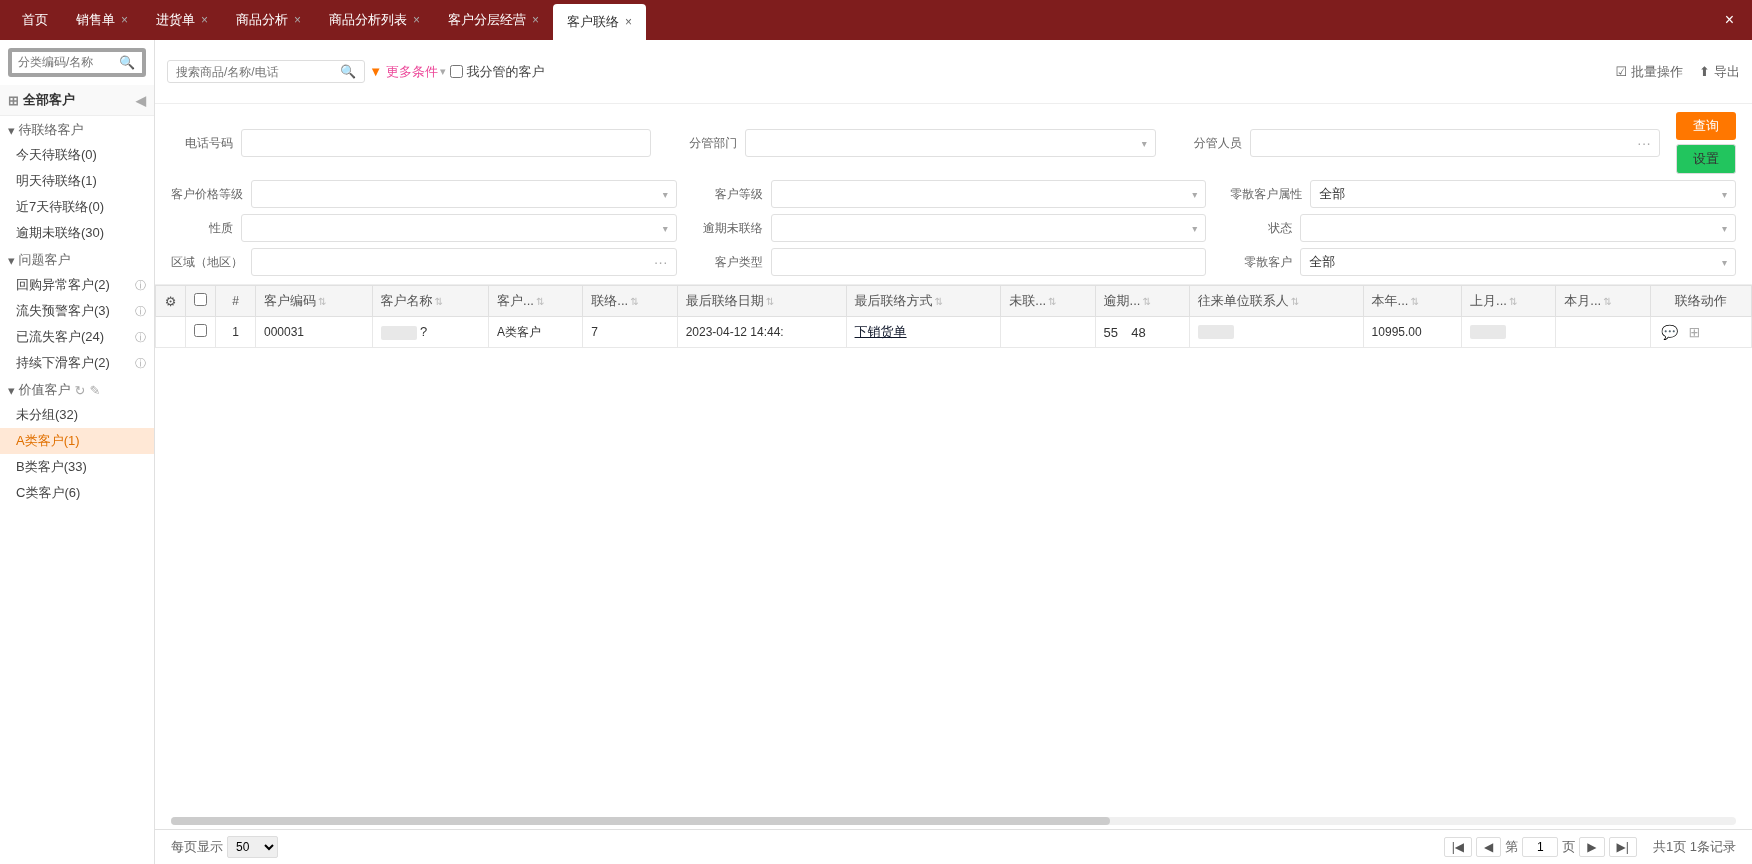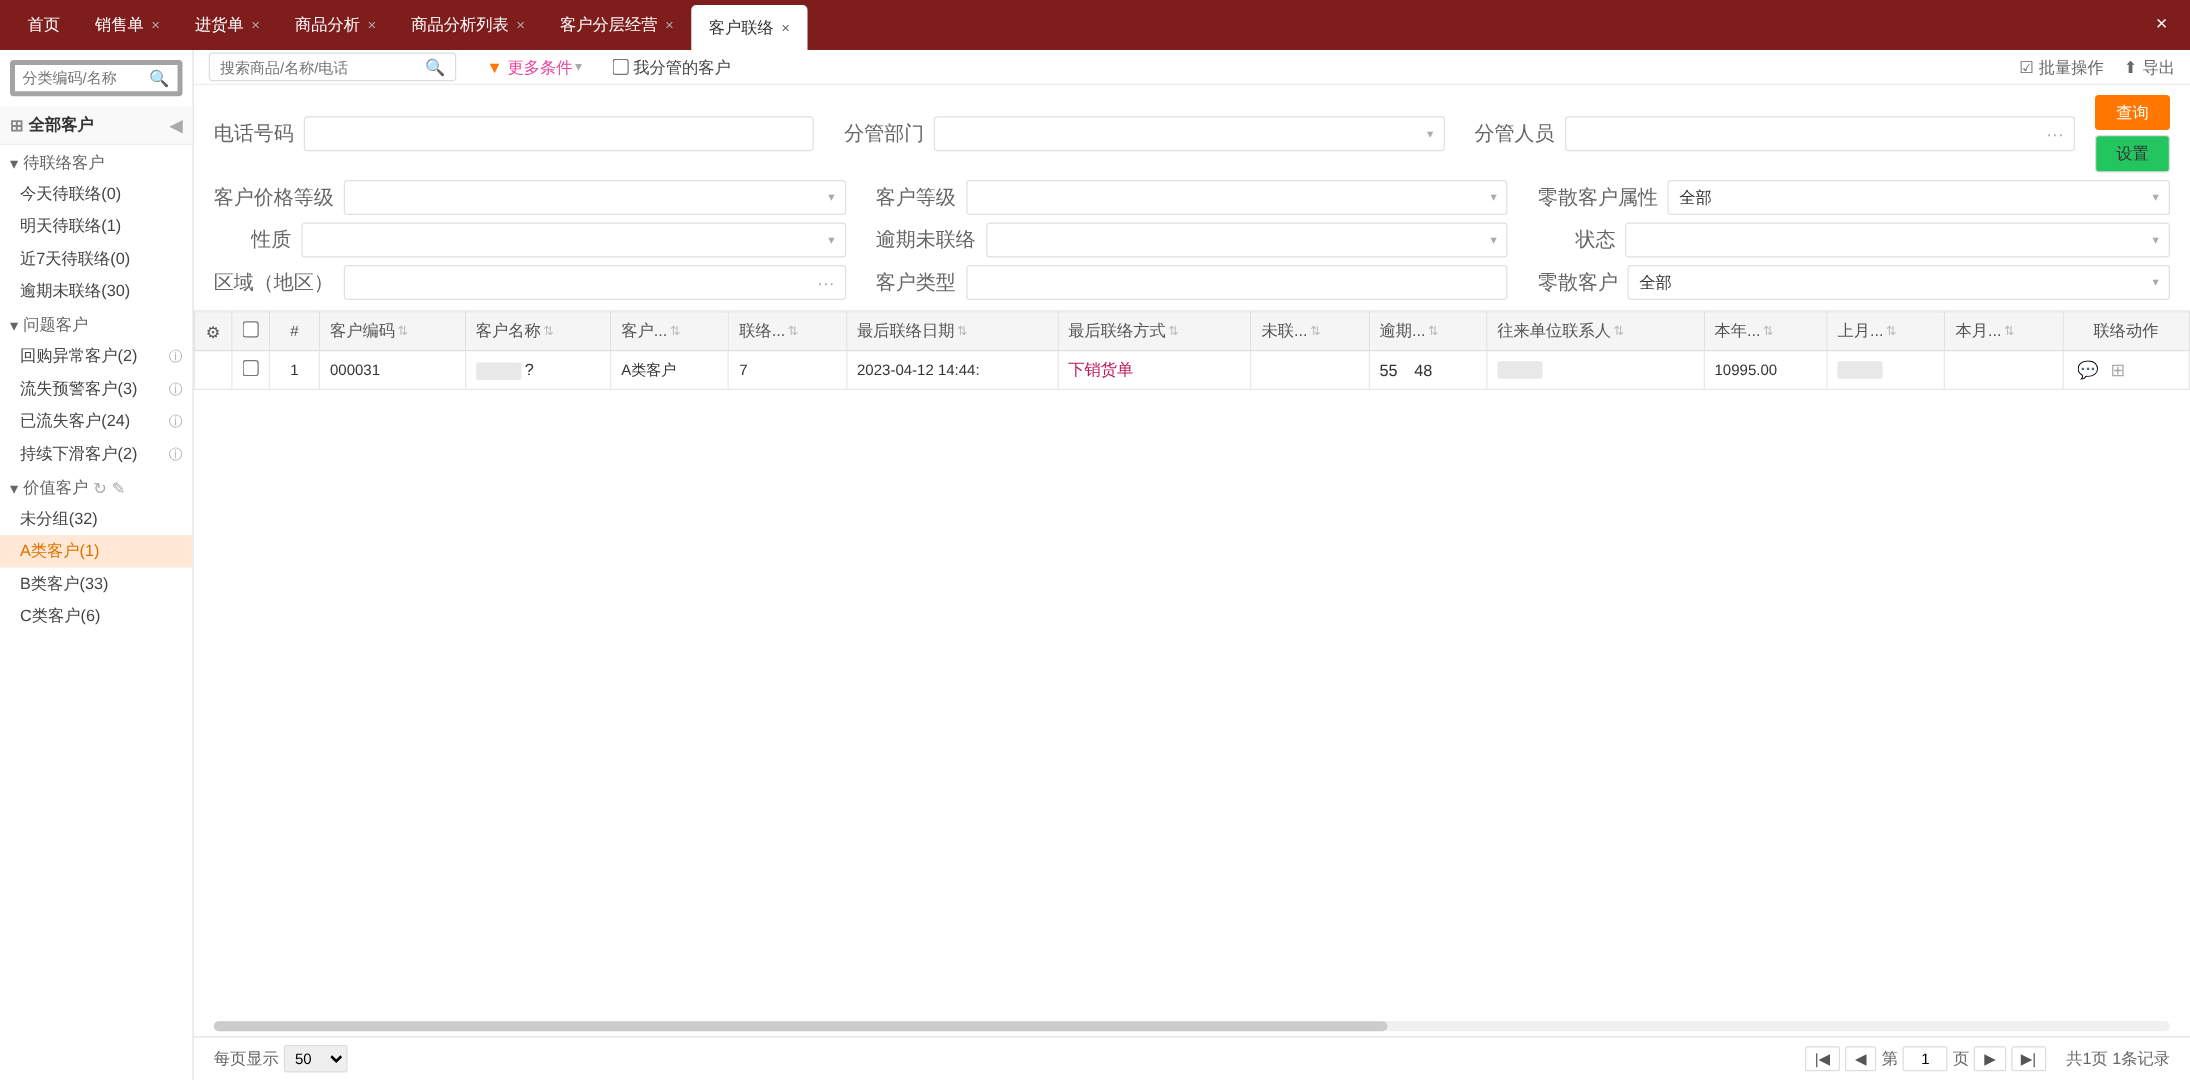--- a/index.html
+++ b/index.html
@@ -59,22 +59,22 @@
       font-size: 12px;
     }
     .sidebar-item.active { background: #ffe8d6; color: #e07000; }
     .sidebar-item .info-icon { color: #aaa; font-size: 11px; }
 
     
     .content { flex: 1; display: flex; flex-direction: column; overflow: hidden; }
 
     
     .filter-bar {
-      background: white; padding: 2px 12px; border-bottom: 1px solid #eee;
-      display: flex; align-items: center; gap: 24px; flex-wrap: wrap;
+      background: white; padding: 20px 12px; border-bottom: 1px solid #eee;
+      display: flex; align-items: center; gap: 4px; flex-wrap: wrap;
     }
     .filter-search-box {
       display: flex; align-items: center; border: 1px solid #ddd; border-radius: 3px;
       padding: 3px 8px; gap: 4px;
     }
     .filter-search-box input { border: none; outline: none; font-size: 12px; width: 160px; color: #999; }
     .filter-search-box .search-icon { color: #00b8a9; cursor: pointer; }
     .more-conditions {
       color: #00b8a9; cursor: pointer; display: flex; align-items: center; gap: 2px; font-size: 12px;
     }
@@ -86,21 +86,21 @@
     .adv-filter {
       background: white; border-bottom: 1px solid #eee; padding: 8px 16px;
     }
     .adv-filter-row {
       display: flex; align-items: center; gap: 0; margin-bottom: 6px;
     }
     .adv-filter-row:last-child { margin-bottom: 0; }
     .filter-field {
       display: flex; align-items: center; flex: 1; min-width: 0;
     }
-    .filter-label { color: #666; font-size: 16px; white-space: nowrap; min-width: 70px; text-align: right; padding-right: 8px; }
+    .filter-label { color: #666; font-size: 12px; white-space: nowrap; min-width: 70px; text-align: right; padding-right: 8px; }
     .filter-input {
       flex: 1; border: 1px solid #e0e0e0; border-radius: 3px; padding: 4px 8px;
       font-size: 12px; color: #333; outline: none; height: 28px;
       display: flex; align-items: center; cursor: pointer; position: relative;
       background: white; min-width: 0;
     }
     .filter-input .chevron { margin-left: auto; color: #aaa; font-size: 10px; }
     .filter-input .dots { margin-left: auto; color: #aaa; font-size: 14px; }
     .filter-input-text { flex: 1; border: 1px solid #e0e0e0; border-radius: 3px; padding: 4px 8px; font-size: 12px; height: 28px; outline: none; }
 
@@ -116,21 +116,21 @@
     td {
       border: 1px solid #e8e8e8; padding: 6px 8px; font-size: 12px; color: #333;
       white-space: nowrap;
     }
     .th-inner { display: flex; align-items: center; gap: 2px; }
     .th-sort { color: #bbb; font-size: 10px; cursor: pointer; }
     .col-checkbox { width: 30px; text-align: center; }
     .col-num { width: 40px; text-align: center; }
 
     
-    .link { color: #be185d; cursor: pointer; }
+    .link { color: #0f172a; text-decoration: underline; cursor: pointer; }
 
     
     .bottom-bar {
       background: white; border-top: 1px solid #e0e0e0; padding: 6px 16px;
       display: flex; align-items: center; justify-content: space-between;
     }
     .bottom-left { display: flex; align-items: center; gap: 4px; color: #666; font-size: 12px; }
     .bottom-right { display: flex; align-items: center; gap: 4px; color: #666; font-size: 12px; }
 
     

